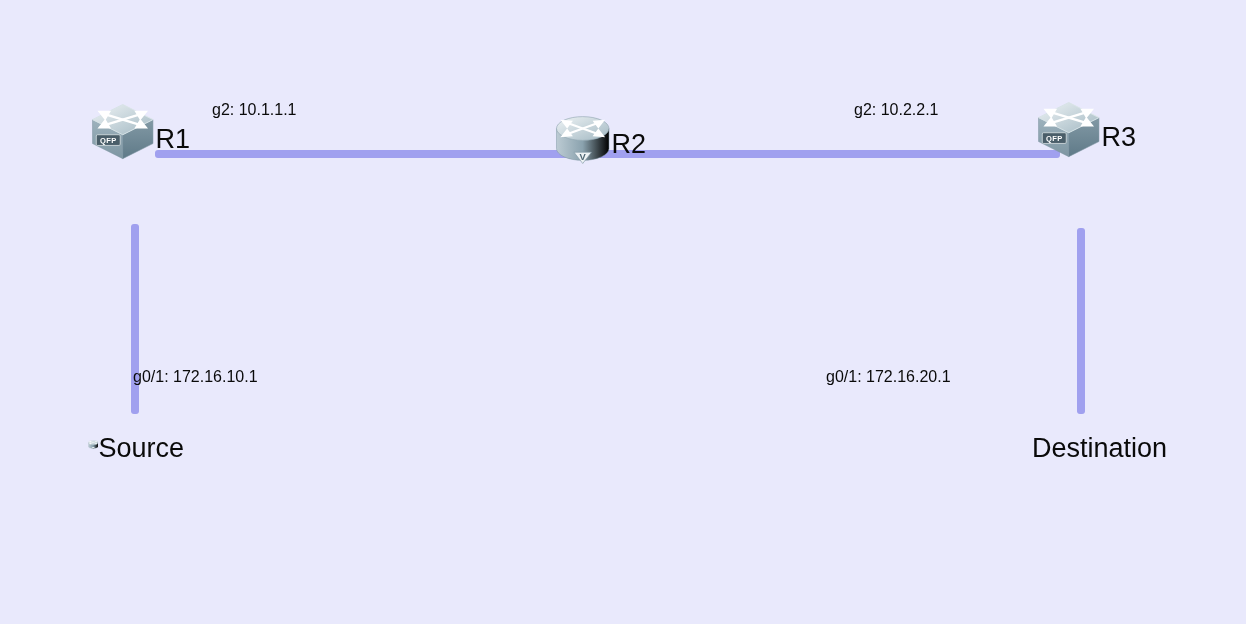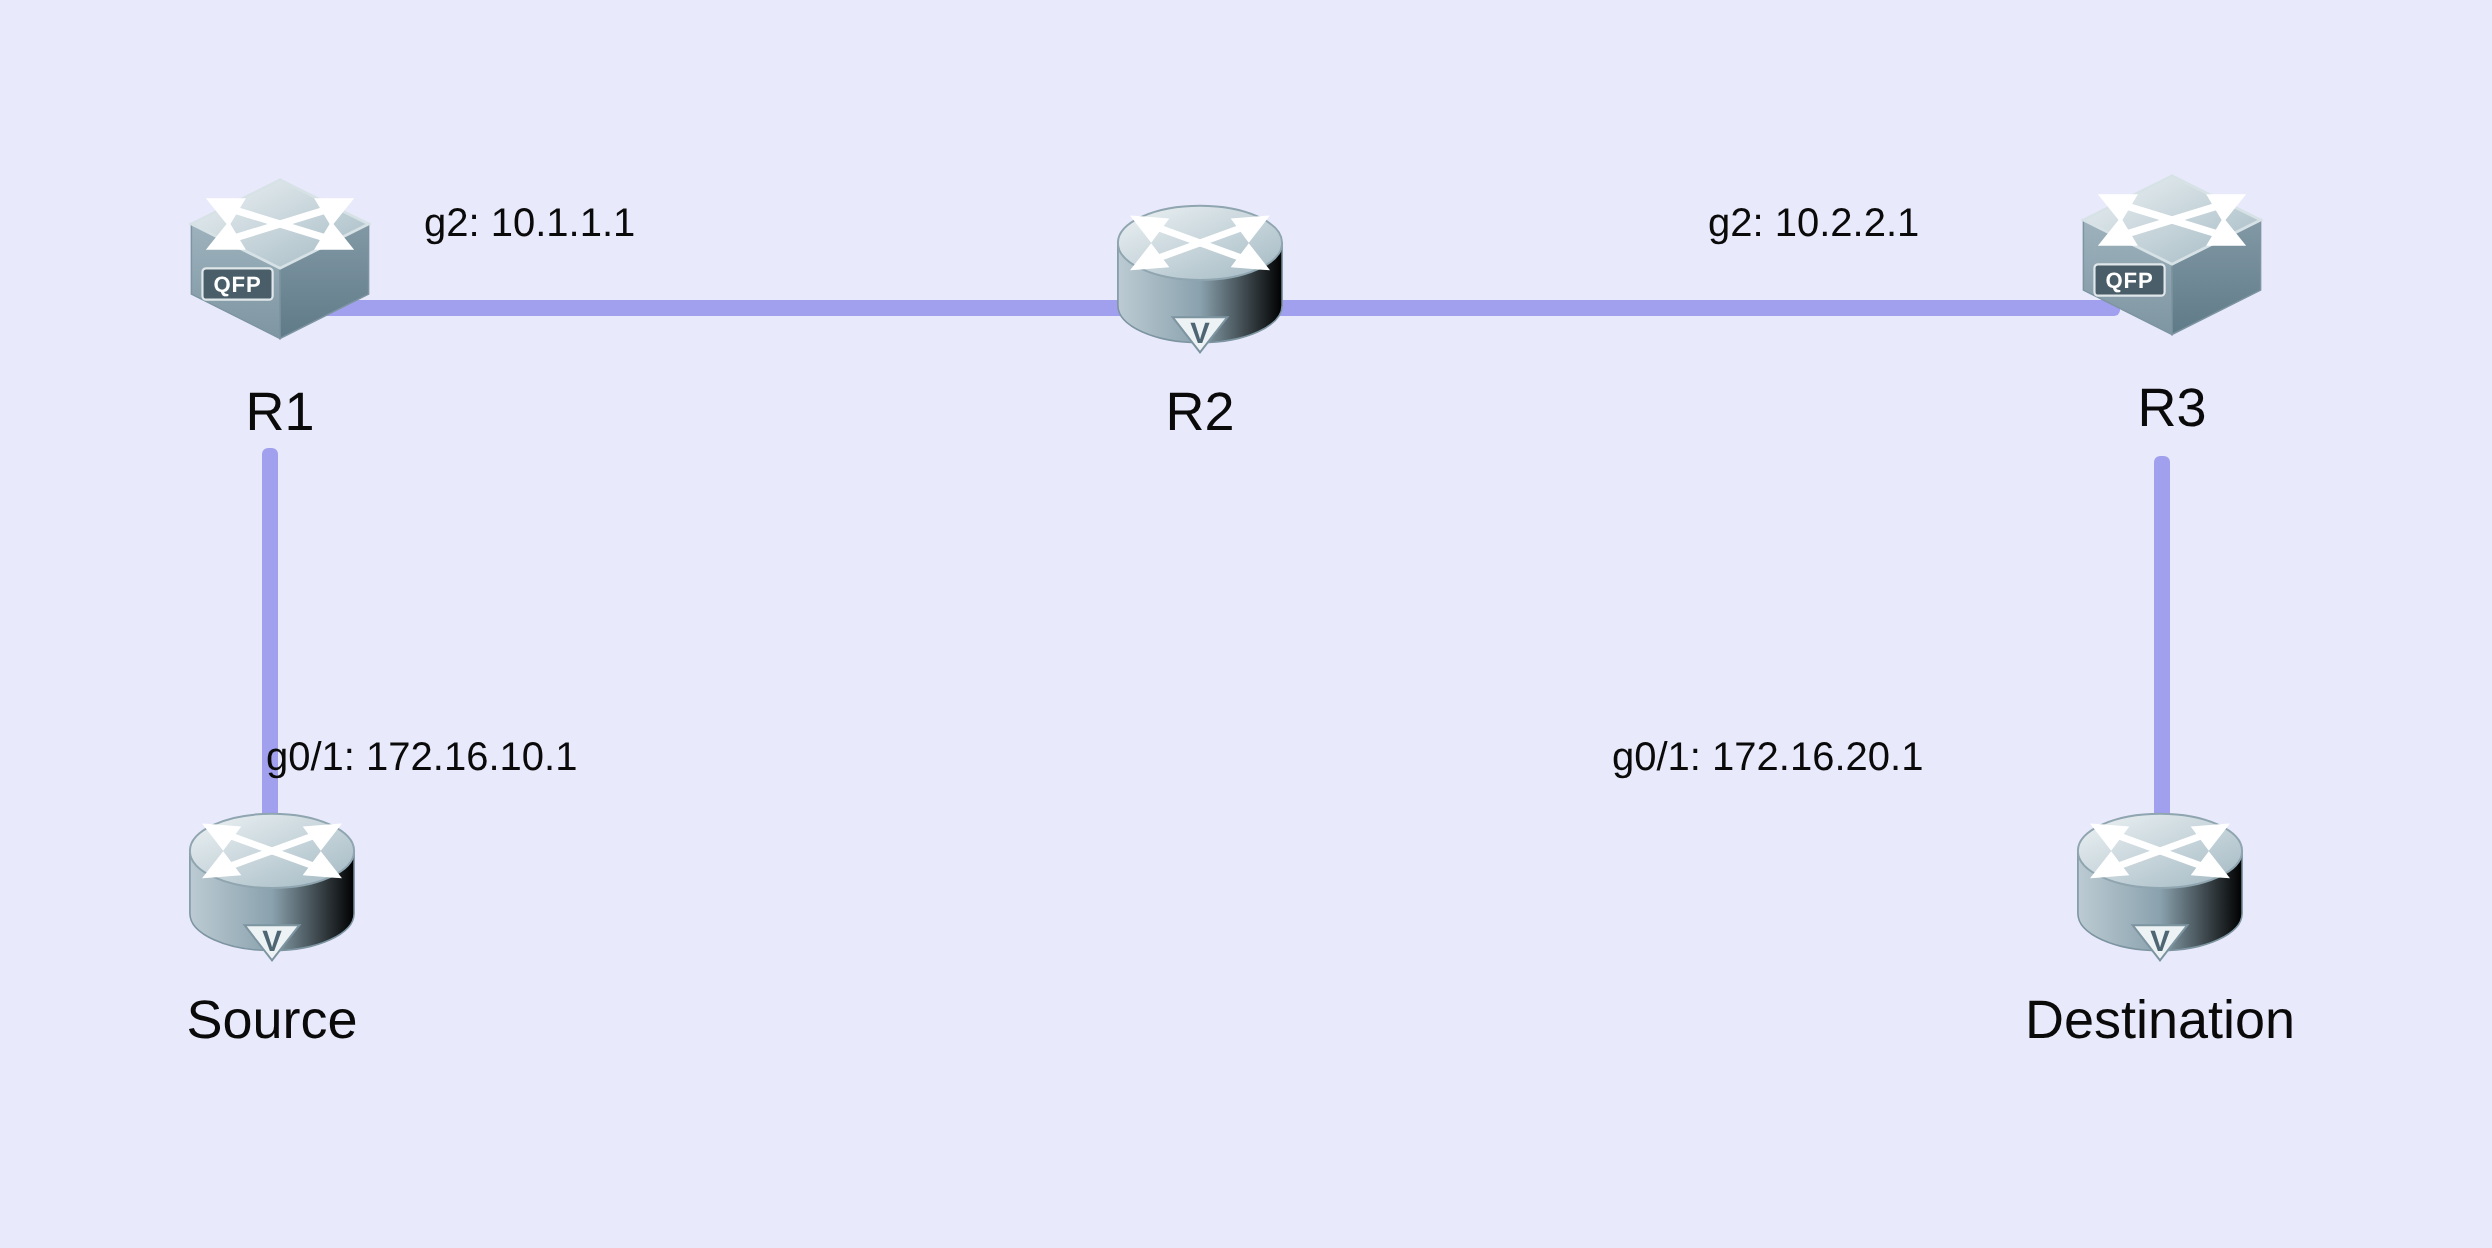--- a/index.html
+++ b/index.html
@@ -9,35 +9,35 @@
     background: var(--background, #E9E9FC);
     font-family: "Liberation Sans", sans-serif;
     color:#0a0a0a;
     overflow:hidden;
   }
   .link { position:absolute; background: var(--link, #A0A0EF); border-radius:3px; z-index:0; }
   .link-h  { left:155px;  top:150px; width:905px; height:8px; }
   .link-vl { left:131px;  top:224px; width:8px;  height:190px; }
   .link-vr { left:1077px; top:228px; width:8px;  height:186px; }
 
-  .node { position:absolute; display:flex; flex-direction:column; align-items:center; z-index:1; }
+  .node { position:absolute; display:flex; flex-direction:row; align-items:center; z-index:1; }
   .node-r1  { left:90px;   top:88px;  width:100px; }
   .node-r2  { left:554px;  top:98px;  width:92px;  }
   .node-r3  { left:1036px; top:86px;  width:100px; }
   .node-src { left:88px;   top:402px; width:96px;  }
   .node-dst { left:1032px; top:402px; width:96px;  }
   .node-label { margin-top:8px; font-size:27px; line-height:1.1; white-space:nowrap; }
 
-  .iface-label { position:absolute; font-size:20px; white-space:nowrap; z-index:2; }
+  .iface-label { position:absolute; font-size:16px; white-space:nowrap; z-index:2; }
   .if0 { left:212px; top:101px; }
   .if1 { left:854px; top:101px; }
   .if2 { left:158px; top:226px; }
   .if3 { left:822px; top:226px; }
   .if4 { left:133px; top:368px; }
-  .if5 { left:806px; top:368px;text-align:center; }
+  .if5 { left:826px; top:368px;text-align:center; }
 
   .icon { display:block; }
   .badge-qfp { font:bold 12px "Liberation Sans", sans-serif; fill:#ffffff; text-anchor:middle; letter-spacing:.5px; }
   .badge-v   { font:bold 15px "Liberation Sans", sans-serif; fill:#4e6673; text-anchor:middle; }
   .defs-holder { position:absolute; width:0; height:0; overflow:hidden; }
 </style>
 </head>
 <body>
 
 <svg class="defs-holder" aria-hidden="true">

